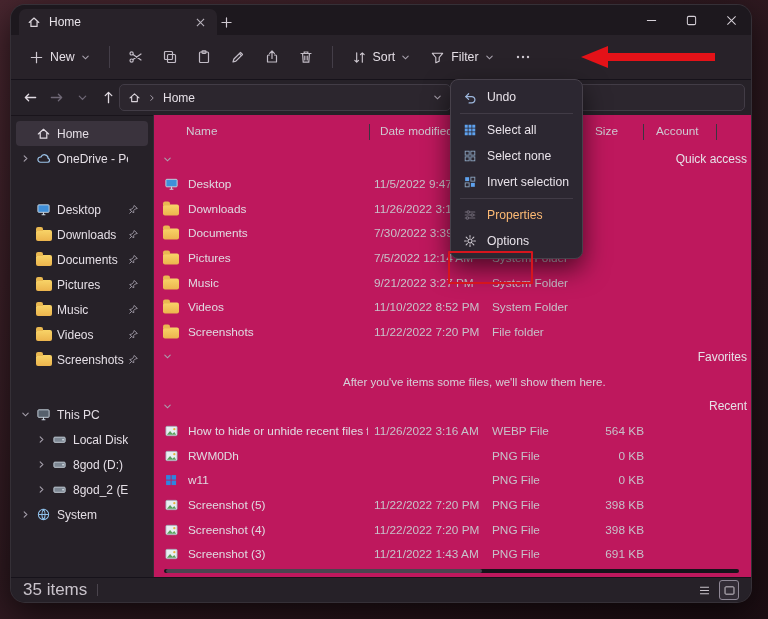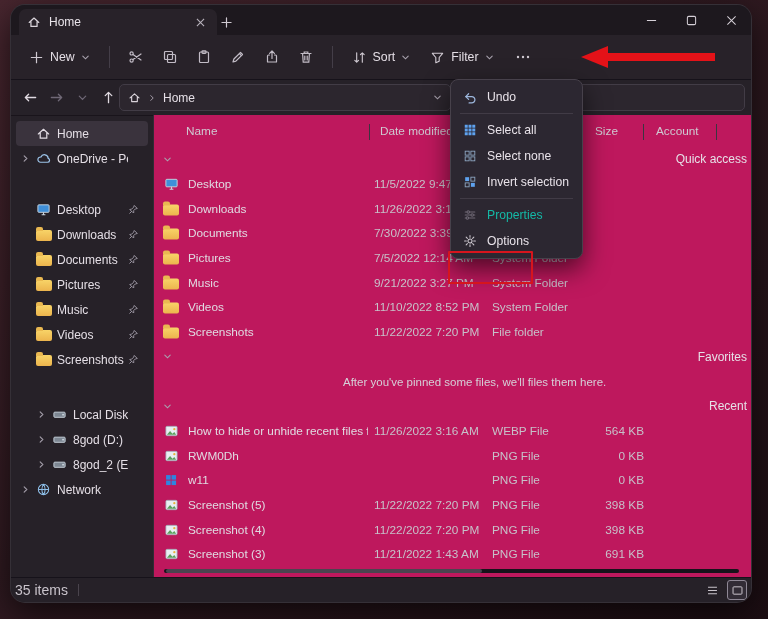--- a/index.html
+++ b/index.html
@@ -81,33 +81,33 @@
   .msg{position:relative;height:24.7px;font-size:11.5px;color:#d6d0d8;}
   .msg span{position:absolute;left:189px;top:50%;transform:translateY(-50%);white-space:nowrap;}
   .fold{width:16px;height:11px;background:linear-gradient(#f8d468,#ecb44d);border-radius:2px;
         position:relative;margin-top:2px;}
   .fold::before{content:"";position:absolute;top:-3px;left:0;width:7px;height:4px;
         background:#e9b851;border-radius:2px 2px 0 0;}
   .hscroll{position:absolute;left:10px;right:12px;bottom:5px;height:4px;background:#17131a;border-radius:2px;}
   .hthumb{position:absolute;left:2px;top:0;height:4px;width:55%;background:#4a444f;border-radius:2px;}
   
   .statusbar{position:absolute;left:0;right:0;bottom:0;height:24px;display:flex;align-items:center;
-             padding:0 4px;font-size:14px;color:#c9c3cb;background:#262128;border-top:1px solid #16121a;}
+             padding:0 12px;font-size:17px;color:#c9c3cb;background:#262128;border-top:1px solid #16121a;}
   .st-div{width:1px;height:12px;background:#4a444d;margin-left:10px;}
   .st-right{margin-left:auto;display:flex;gap:6px;align-items:center;}
   .st-ic{width:18px;height:18px;display:flex;align-items:center;justify-content:center;
          border-radius:3px;color:#cfc9d1;}
   .st-ic.on{border:1px solid #8f8896;background:#322c36;}
   
   .menu{position:absolute;left:439px;top:74px;width:131px;background:#2c2731;
         border:1px solid #47414b;border-radius:8px;box-shadow:0 10px 26px rgba(0,0,0,.6);
         padding:4px 0;z-index:10;font-size:12.2px;}
   .mi{height:26px;display:flex;align-items:center;gap:9px;padding:0 11px;color:#e8e2e9;white-space:nowrap;}
   .mi .m-ico{display:flex;width:16px;justify-content:center;flex:none;}
-  .mi.dis{color:#14b8a6;}
+  .mi.dis{color:#fdba74;}
   .msep{height:1px;background:#413b46;margin:3px 9px;}
   
   .ann-box{position:absolute;left:437px;top:246px;width:81px;height:29px;
            border:2px solid #d6151d;z-index:14;border-radius:1px;}
   .ann-arrow-shaft{position:absolute;left:596px;top:48px;width:108px;height:8px;
            background:#e41218;z-index:14;}
   .ann-arrow-head{position:absolute;left:570px;top:41px;width:0;height:0;z-index:14;
            border-top:11px solid transparent;border-bottom:11px solid transparent;
            border-right:27px solid #e41218;}
   svg{display:block;}
@@ -391,20 +391,34 @@
       <span class="s-label">Screenshots</span>
       <span class="s-pin">
         <svg width="11" height="11" viewBox="0 0 16 16" stroke="currentColor" fill="none" stroke-width="1.3" stroke-linecap="round" stroke-linejoin="round">
               <path d="M9.5 2.5l4 4-2.8.7-2.5 2.5.3 2.8-2-.5-4-4 2.8-.5 2.5-2.5z"></path>
               <path d="M5 11l-2.5 2.5"></path>
             </svg>
       </span>
     </div>
     <div class="side-gap2"></div>
     <div class="side-item">
+      <span class="s-chev">
+        <svg width="9" height="9" viewBox="0 0 10 10" stroke="currentColor" fill="none" stroke-width="1.2" stroke-linecap="round">
+              <path d="M2 3.5l3 3 3-3"></path>
+            </svg>
+      </span>
+      <span class="s-ico">
+        <svg width="15" height="15" viewBox="0 0 16 16">
+              <rect x="2" y="3" width="12" height="8" rx="1" fill="#56606c" stroke="#c9d3dd" stroke-width="1"></rect>
+              <path d="M6 13.6h4M8 11v2.6" stroke="#c9d3dd" stroke-width="1.2" fill="none"></path>
+            </svg>
+      </span>
+      <span class="s-label">This PC</span>
+    </div>
+    <div class="side-item">
       <span class="s-chev ind">
         <svg width="9" height="9" viewBox="0 0 10 10" stroke="currentColor" fill="none" stroke-width="1.2" stroke-linecap="round">
               <path d="M3.5 2l3 3-3 3"></path>
             </svg>
       </span>
       <span class="s-ico ind">
         <svg width="15" height="15" viewBox="0 0 16 16">
               <rect x="2" y="5.5" width="12" height="5.5" rx="1" fill="#7d8793" stroke="#c9d3dd" stroke-width="1"></rect>
               <circle cx="11.8" cy="8.2" r="0.9" fill="#d9e2ea"></circle>
             </svg>
@@ -444,21 +458,21 @@
         <svg width="9" height="9" viewBox="0 0 10 10" stroke="currentColor" fill="none" stroke-width="1.2" stroke-linecap="round">
               <path d="M3.5 2l3 3-3 3"></path>
             </svg>
       </span>
       <span class="s-ico">
         <svg width="15" height="15" viewBox="0 0 16 16" stroke="#8fc0ea" fill="none" stroke-width="1.1">
               <circle cx="8" cy="8" r="5.5"></circle>
               <path d="M2.5 8h11M8 2.5c2.3 2.6 2.3 8.4 0 11M8 2.5c-2.3 2.6-2.3 8.4 0 11"></path>
             </svg>
       </span>
-      <span class="s-label">Network</span>
+      <span class="s-label">System</span>
     </div>
   </div>
 
   <div class="main">
     <div class="colheader">
       <span class="colh" style="left:32px;">Name</span>
       <span class="colh" style="left:226px;">Date modified</span>
       <span class="colh" style="left:338px;">Type</span>
       <span class="colh" style="left:441px;">Size</span>
       <span class="colh" style="left:502px;text-align:center;">Account</span>
@@ -549,21 +563,21 @@
 
       <div class="sect">
         <span class="chev">
           <svg width="9" height="9" viewBox="0 0 10 10" stroke="currentColor" fill="none" stroke-width="1.2" stroke-linecap="round">
                 <path d="M2 3.5l3 3 3-3"></path>
               </svg>
         </span>
         <span>Favorites</span>
       </div>
       <div class="msg">
-        <span>After you've pinned some files, we'll files them here.</span>
+        <span>After you've items some files, we'll show them here.</span>
       </div>
 
       <div class="sect">
         <span class="chev">
           <svg width="9" height="9" viewBox="0 0 10 10" stroke="currentColor" fill="none" stroke-width="1.2" stroke-linecap="round">
                 <path d="M2 3.5l3 3 3-3"></path>
               </svg>
         </span>
         <span>Recent</span>
       </div>

